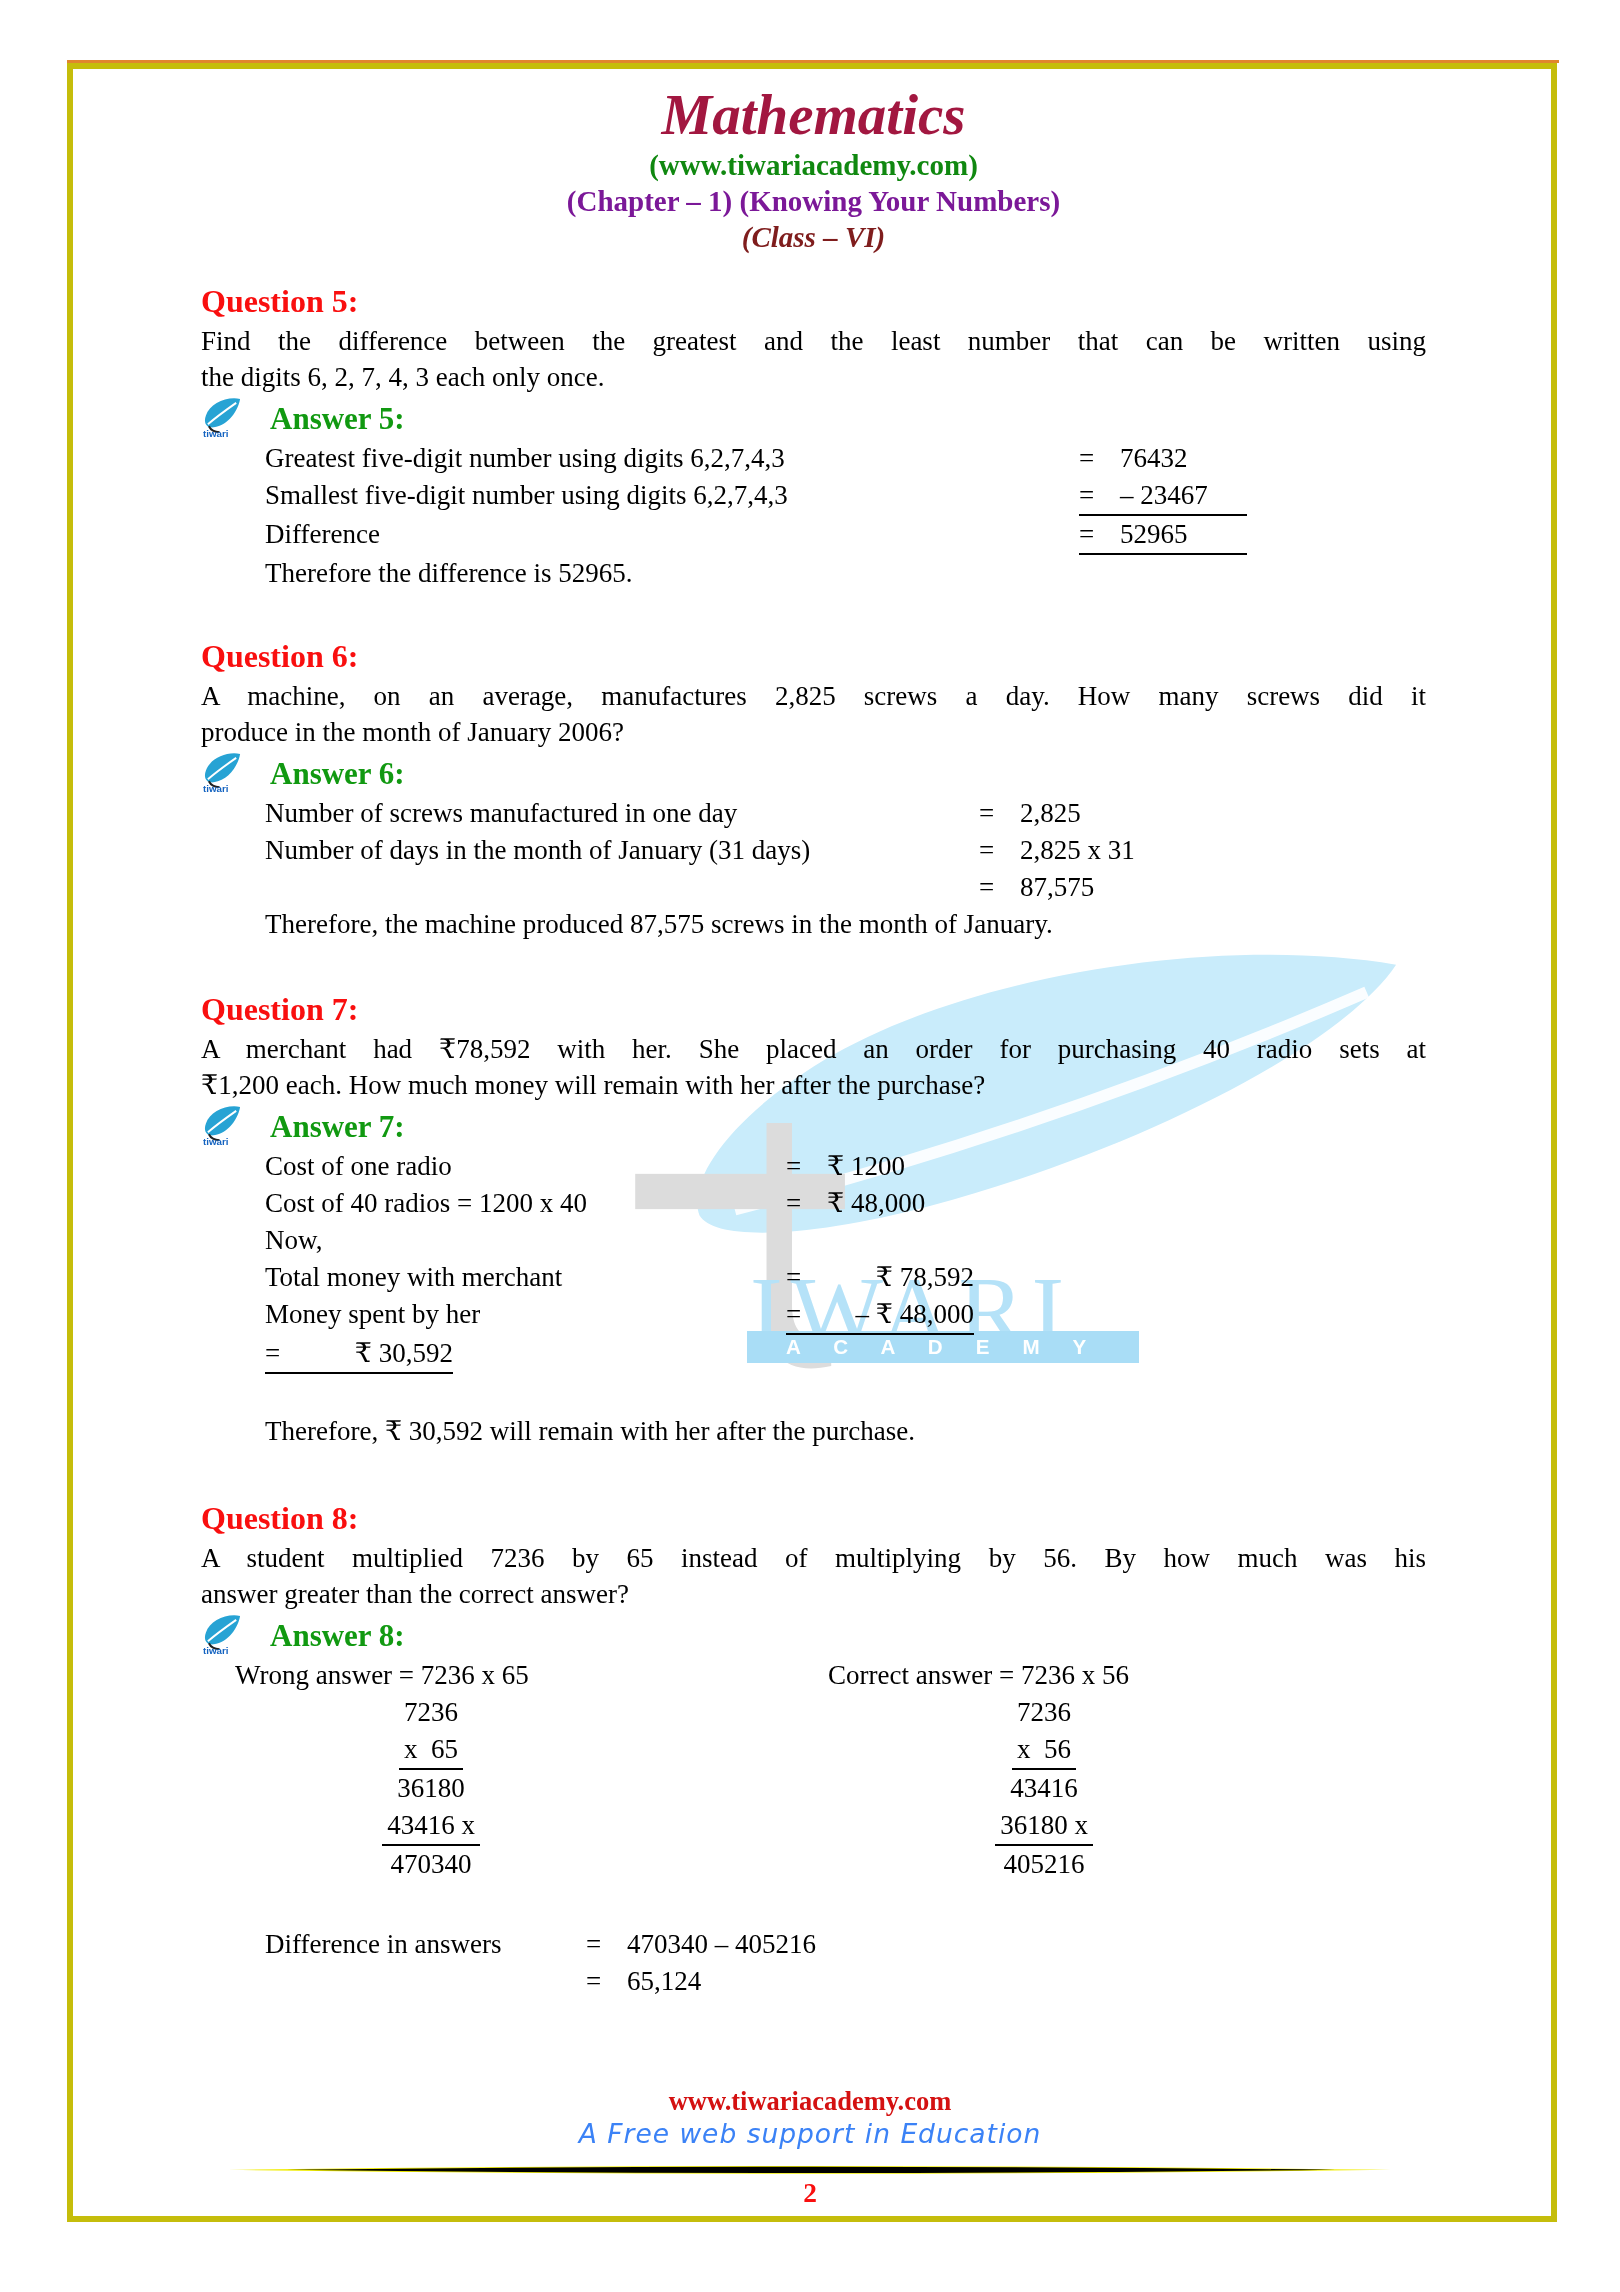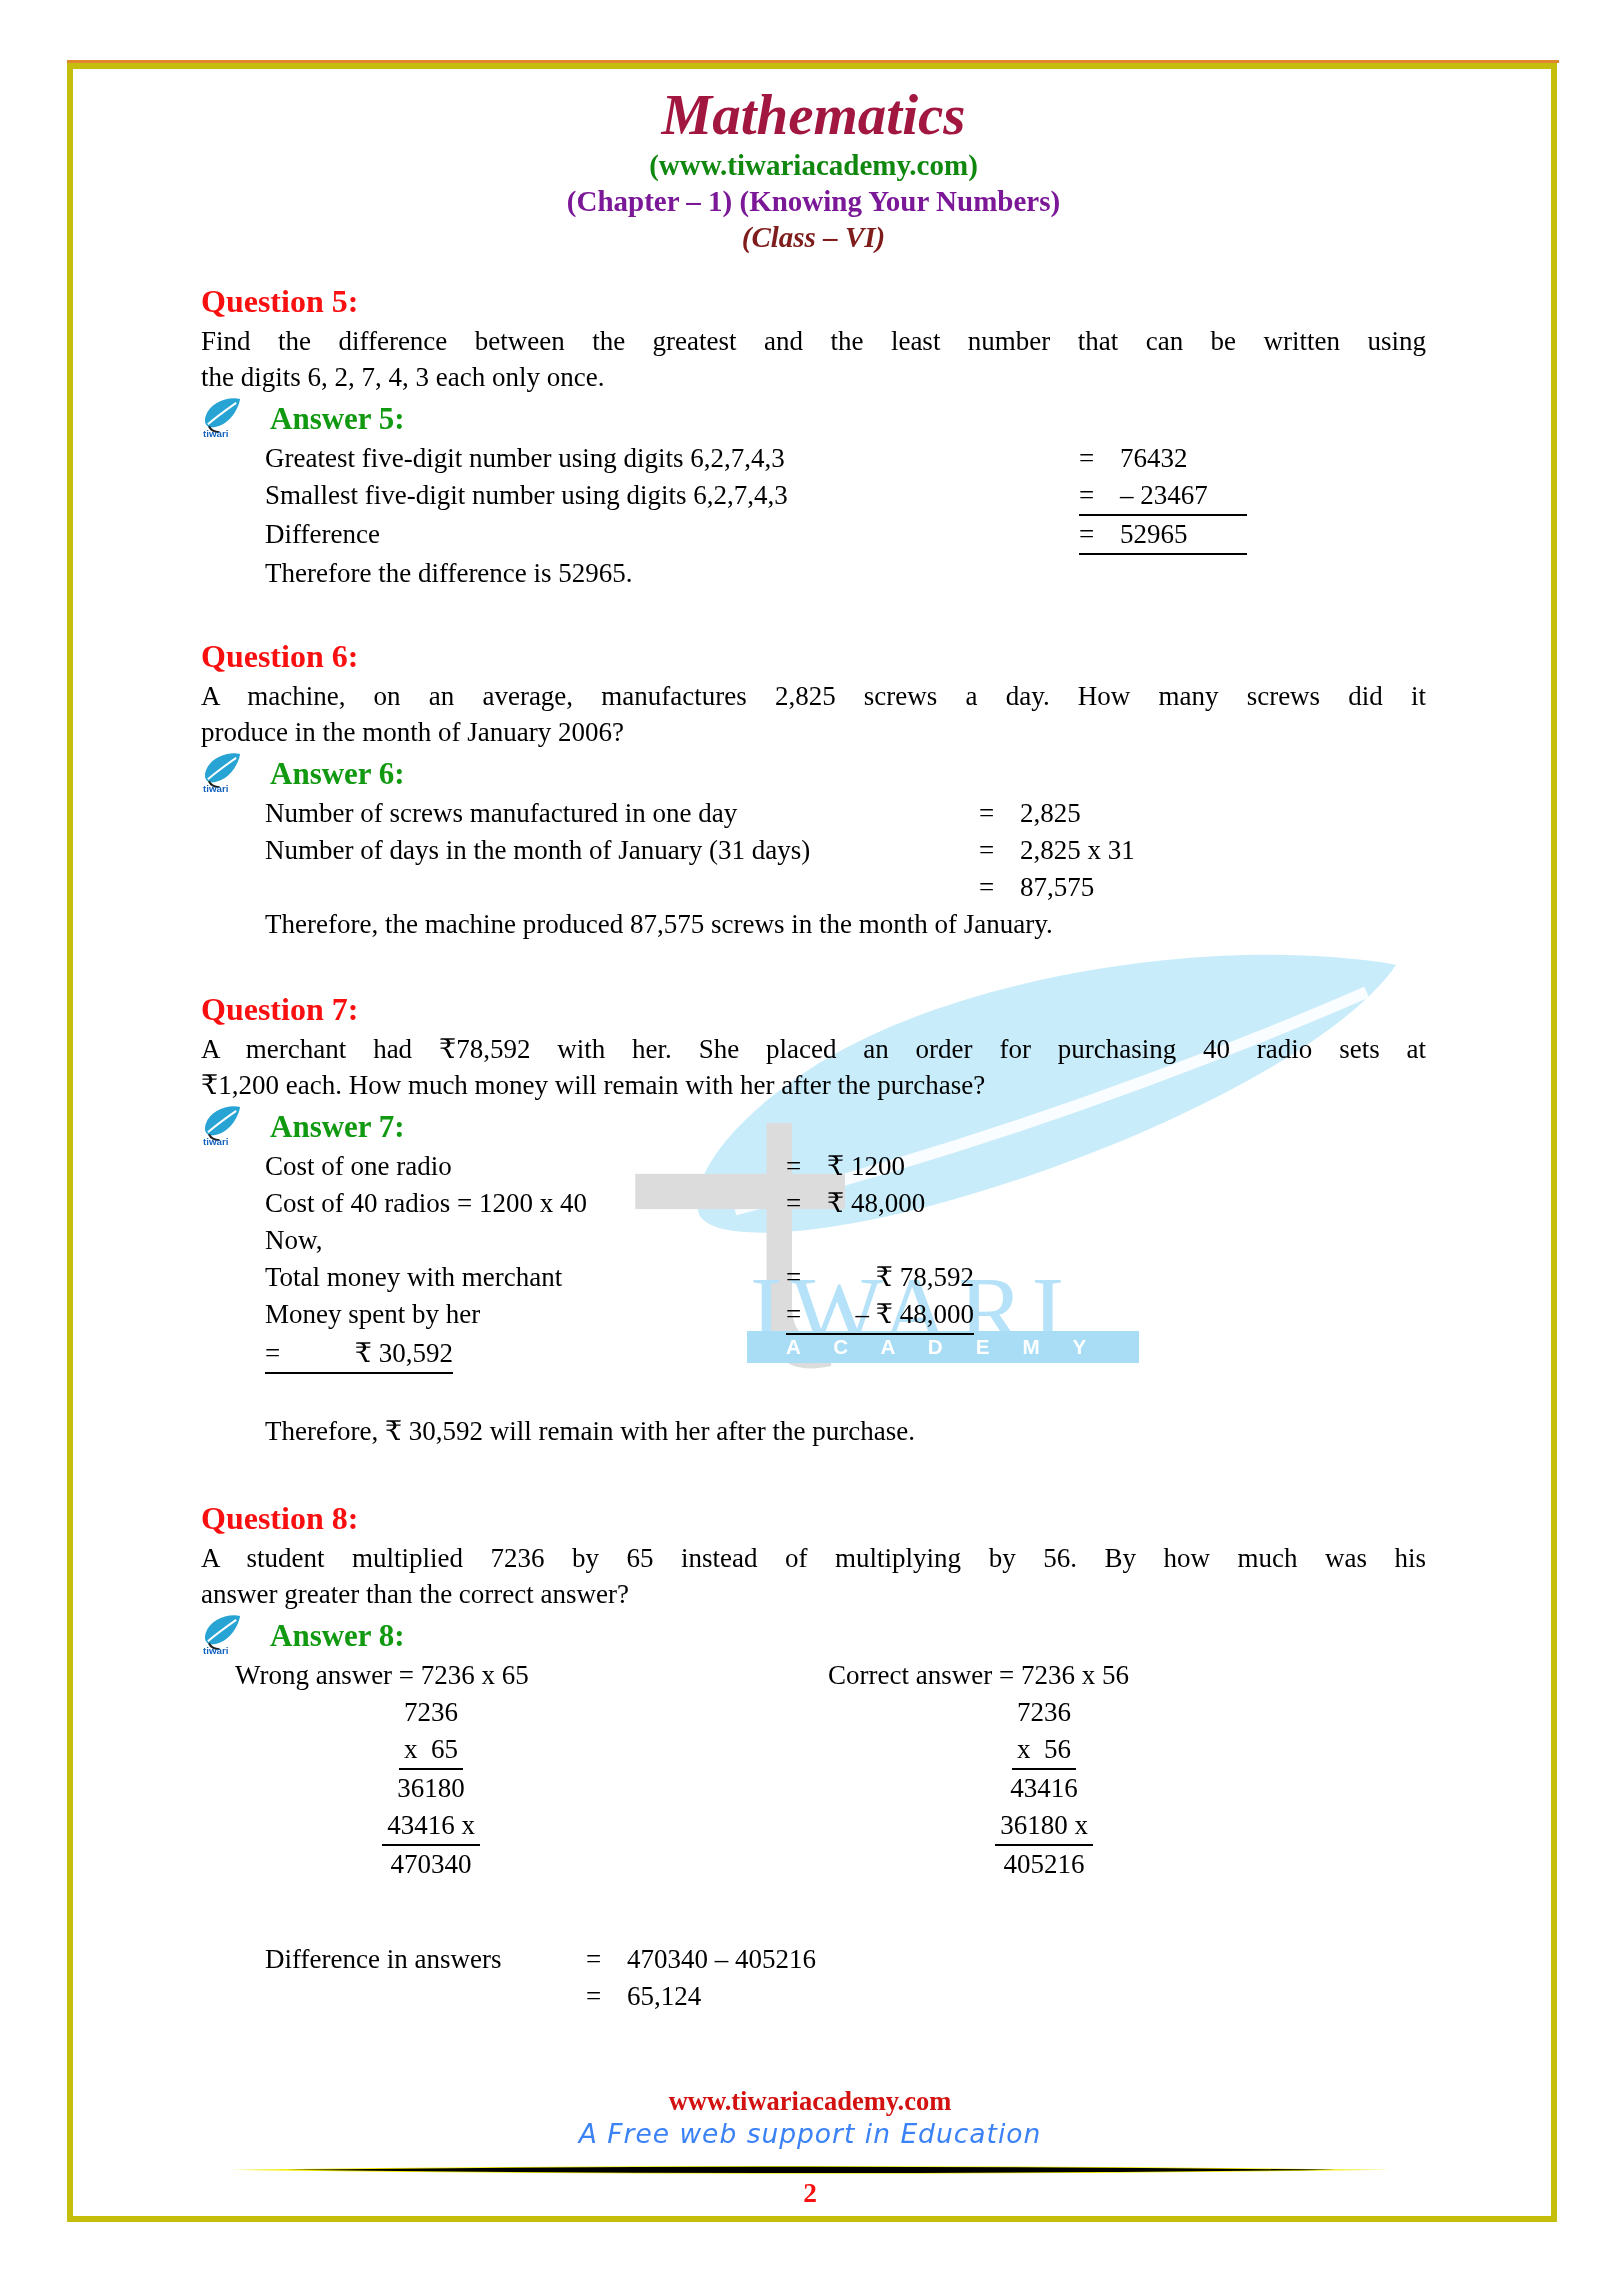--- a/index.html
+++ b/index.html
@@ -35,21 +35,21 @@
   .a6 .lbl{width:714px;}
   .a7 .lbl{width:521px;}
   .a8d .lbl{width:321px;}
   .eq{display:inline-block;width:41px;}
   .val{display:inline-flex;}
   .num{display:inline-block;white-space:pre;}
   .nr{min-width:127px;text-align:left;}
   .mr{min-width:147px;text-align:right;}
   .u{border-bottom:2.9px solid #000;}
   .concl{line-height:37px;font-size:27px;margin-left:64px;}
-  .mt40{margin-top:39px;}.mt44{margin-top:58px;}
+  .mt40{margin-top:39px;}.mt44{margin-top:43px;}
   .cols{display:flex;margin-left:34px;font-size:27px;}
   .colL{width:549px;}
   .colR{width:510px;margin-left:44px;}
   .colhead{line-height:37px;}
   .stack{width:206px;text-align:center;line-height:37px;}
   .stack div{white-space:pre;}
   .us{display:inline-block;border-bottom:2.9px solid #000;padding:0 4.9px;white-space:pre;}
   .stkL{margin-left:93px;}
   .stkR{margin-left:113px;}
   .f-site{position:absolute;left:0;top:2086px;width:1620px;text-align:center;font-size:26.5px;

